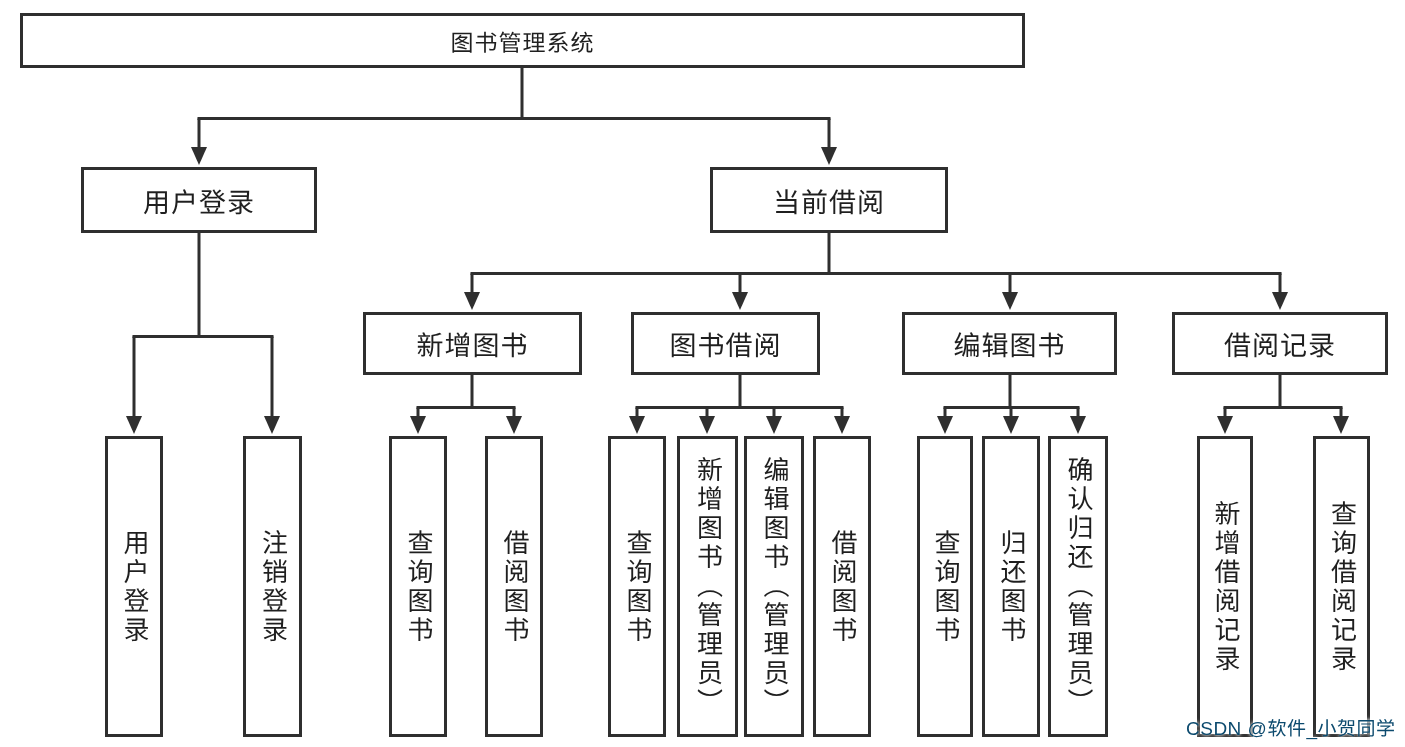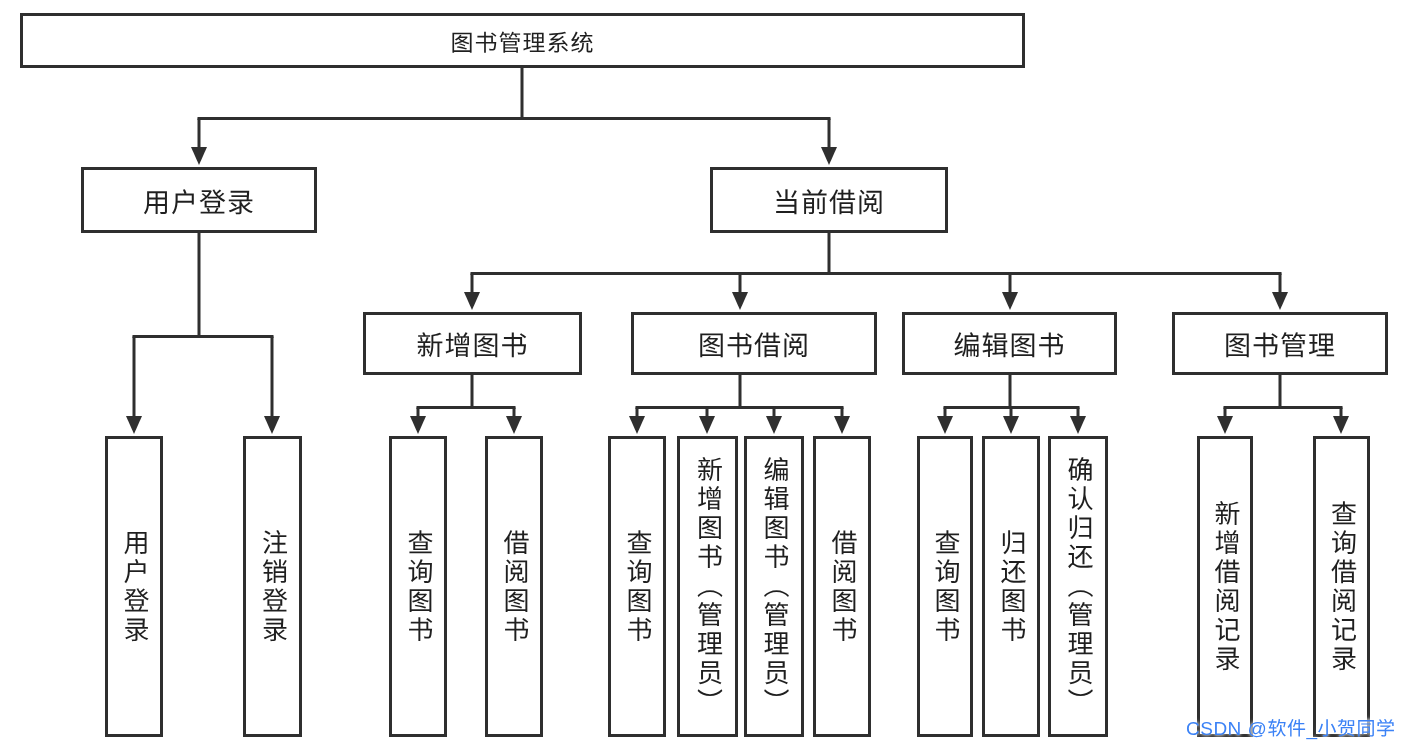--- a/index.html
+++ b/index.html
@@ -48,21 +48,21 @@
     letter-spacing: 3px;
     line-height: 1;
     max-height: 292px;
   }
   .watermark {
     position: absolute;
     left: 1186px;
     top: 713px;
     font-size: 19px;
     letter-spacing: 0.5px;
-    color: #3b82f6;
+    color: #0c4a6e;
     white-space: nowrap;
     text-shadow: 0 0 3px #ffffff, 0 0 5px #ffffff;
     z-index: 5;
   }
 </style>
 </head>
 <body>
 
 <div class="canvas">
 
@@ -116,28 +116,28 @@
   <div class="node h" style="left:81px; top:167px; width:236px; height:66px;">
     <span>用户登录</span>
   </div>
   <div class="node h" style="left:710px; top:167px; width:238px; height:66px;">
     <span>当前借阅</span>
   </div>
 
   <div class="node h" style="left:363px; top:312px; width:219px; height:63px;">
     <span>新增图书</span>
   </div>
-  <div class="node h" style="left:631px; top:312px; width:246px; height:63px;">
+  <div class="node h" style="left:631px; top:312px; width:189px; height:63px;">
     <span>图书借阅</span>
   </div>
   <div class="node h" style="left:902px; top:312px; width:215px; height:63px;">
     <span>编辑图书</span>
   </div>
   <div class="node h" style="left:1172px; top:312px; width:216px; height:63px;">
-    <span>图书管理</span>
+    <span>借阅记录</span>
   </div>
 
   <div class="node leaf" style="left:105px; top:436px; width:58px; height:301px;">
     <span class="vtext">用户登录</span>
   </div>
   <div class="node leaf" style="left:243px; top:436px; width:59px; height:301px;">
     <span class="vtext">注销登录</span>
   </div>
 
   <div class="node leaf" style="left:389px; top:436px; width:58px; height:301px;">

